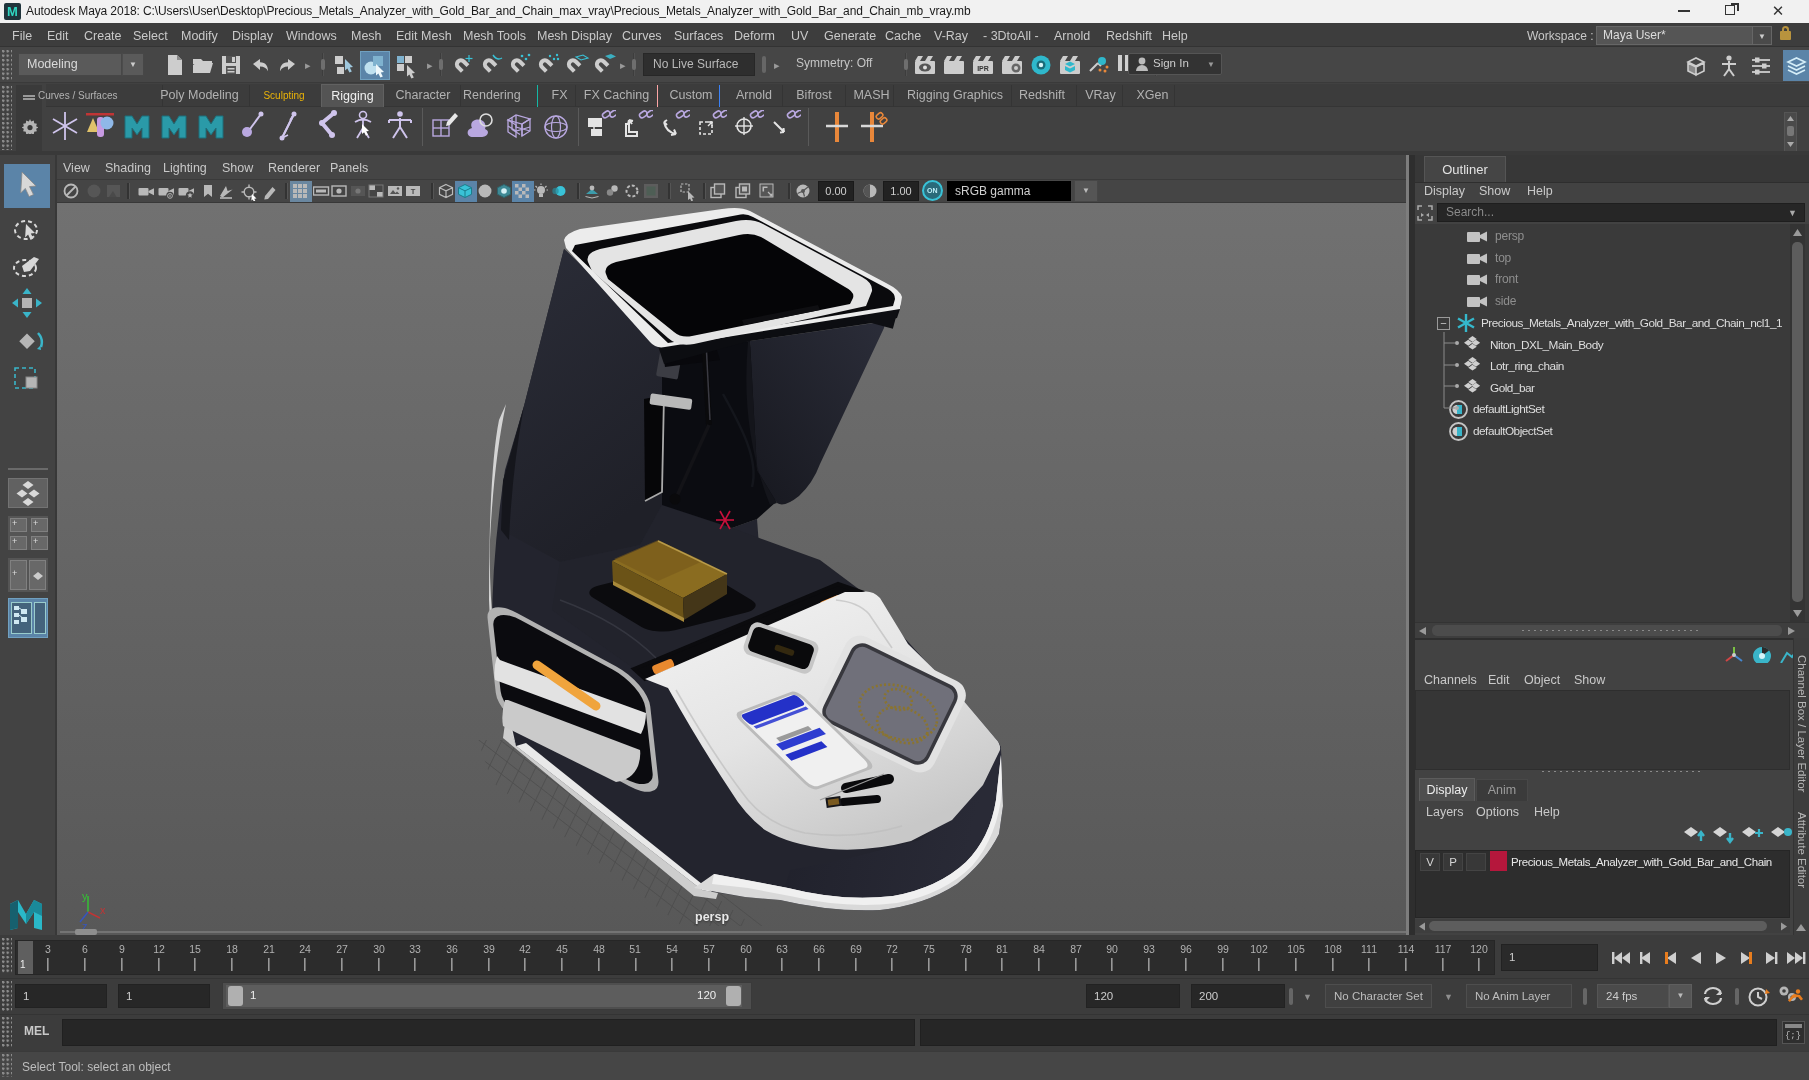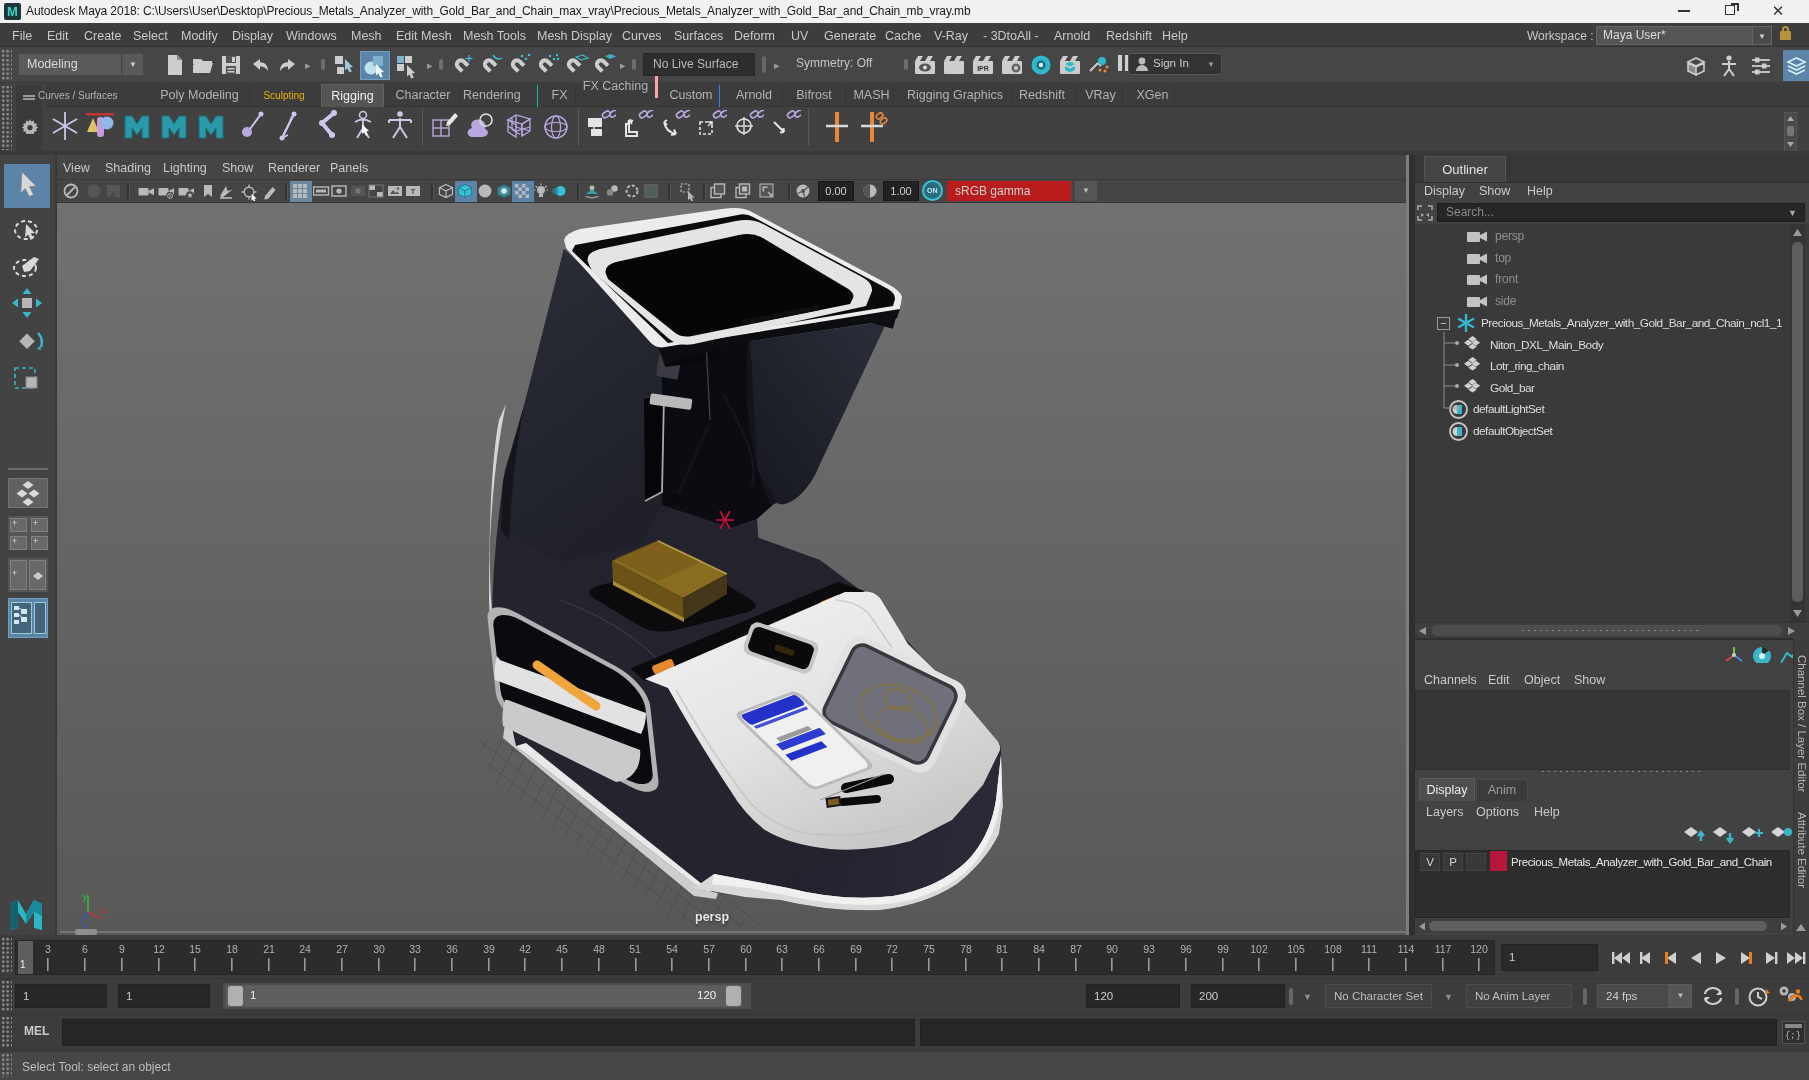--- a/index.html
+++ b/index.html
@@ -243,21 +243,21 @@
     <circle cx="8" cy="9.6" r="2.6" fill="#3a3a3a"></circle>
   </svg>
 <div style="left:46px;top:84px;width:1763px;height:23px;background:#3c3c3c;border-bottom:1px solid #353535;"></div>
 <div style="left:38px;top:85px;width:125px;height:22px;border-right:1px solid #343434;color:#b2b2b2;font-size:10px;text-align:left;line-height:21px;">Curves / Surfaces</div>
 <div style="left:150px;top:85px;width:100px;height:22px;border-right:1px solid #343434;color:#b2b2b2;font-size:12.5px;text-align:center;line-height:21px;">Poly Modeling</div>
 <div style="left:247px;top:85px;width:75px;height:22px;border-right:1px solid #343434;color:#eab308;font-size:10px;text-align:center;line-height:21px;">Sculpting</div>
 <div style="left:321px;top:84px;width:63px;height:23px;background:#545454;border:1px solid #616161;border-bottom:none;color:#f0f0f0;font-size:12.5px;text-align:center;line-height:22px;">Rigging</div>
 <div style="left:386px;top:85px;width:75px;height:22px;border-right:1px solid #343434;color:#b2b2b2;font-size:12.5px;text-align:center;line-height:21px;">Character</div>
 <div style="left:463px;top:85px;width:75px;height:22px;border-right:1px solid #14b8a6;color:#b2b2b2;font-size:12.5px;text-align:left;line-height:21px;">Rendering</div>
 <div style="left:544px;top:85px;width:32px;height:22px;border-right:1px solid #343434;color:#b2b2b2;font-size:12.5px;text-align:center;line-height:21px;">FX</div>
-<div style="left:576px;top:76px;width:82px;height:22px;border-right:3px solid #fca5a5;color:#b2b2b2;font-size:12.5px;text-align:center;line-height:21px;">FX Caching</div>
+<div style="left:576px;top:85px;width:82px;height:22px;border-right:1px solid #fca5a5;color:#b2b2b2;font-size:12.5px;text-align:center;line-height:21px;">FX Caching</div>
 <div style="left:663px;top:85px;width:57px;height:22px;border-right:1px solid #3b82f6;color:#b2b2b2;font-size:12.5px;text-align:center;line-height:21px;">Custom</div>
 <div style="left:726px;top:85px;width:57px;height:22px;border-right:1px solid #343434;color:#b2b2b2;font-size:12.5px;text-align:center;line-height:21px;">Arnold</div>
 <div style="left:783px;top:85px;width:63px;height:22px;border-right:1px solid #343434;color:#b2b2b2;font-size:12.5px;text-align:center;line-height:21px;">Bifrost</div>
 <div style="left:850px;top:85px;width:44px;height:22px;border-right:1px solid #343434;color:#b2b2b2;font-size:12.5px;text-align:center;line-height:21px;">MASH</div>
 <div style="left:899px;top:85px;width:113px;height:22px;border-right:1px solid #343434;color:#b2b2b2;font-size:12.5px;text-align:center;line-height:21px;">Rigging Graphics</div>
 <div style="left:1008px;top:85px;width:69px;height:22px;border-right:1px solid #343434;color:#b2b2b2;font-size:12.5px;text-align:center;line-height:21px;">Redshift</div>
 <div style="left:1079px;top:85px;width:44px;height:22px;border-right:1px solid #343434;color:#b2b2b2;font-size:12.5px;text-align:center;line-height:21px;">VRay</div>
 <div style="left:1131px;top:85px;width:44px;height:22px;border-right:1px solid #343434;color:#b2b2b2;font-size:12.5px;text-align:center;line-height:21px;">XGen</div>
 <svg style="position:absolute;left:50px;top:110px" width="30" height="34">
     <g stroke="#cfc4ec" stroke-width="1.8">
@@ -658,21 +658,21 @@
     <circle cx="8" cy="8" r="2" fill="#555"></circle>
   </svg>
 <div style="left:818px;top:181px;width:36px;height:20px;background:#222;border:1px solid #1a1a1a;color:#cfcfcf;font-size:11px;line-height:18px;text-align:center;">0.00</div>
 <svg style="position:absolute;left:862px;top:183px" width="18" height="18">
     <circle cx="8" cy="8" r="6.5" fill="#b9b9b9"></circle>
     <path d="M8 1.5 a6.5 6.5 0 0 0 0 13z" fill="#555"></path>
   </svg>
 <div style="left:883px;top:181px;width:36px;height:20px;background:#222;border:1px solid #1a1a1a;color:#cfcfcf;font-size:11px;line-height:18px;text-align:center;">1.00</div>
 <div style="left:922px;top:180px;width:21px;height:21px;background:#2a6a7a;border-radius:50%;border:2px solid #39c2d7;"></div>
 <div style="left:927px;top:187px;color:#bfeef8;font-size:7px;font-weight:bold;">ON</div>
-<div style="left:946px;top:180px;width:126px;height:22px;background:#b91c1c;border:1px solid #474747;color:#d0d0d0;font-size:12px;line-height:20px;padding-left:8px;">sRGB gamma</div>
+<div style="left:946px;top:180px;width:126px;height:22px;background:#000000;border:1px solid #474747;color:#d0d0d0;font-size:12px;line-height:20px;padding-left:8px;">sRGB gamma</div>
 <div style="left:1074px;top:180px;width:24px;height:22px;background:#555;border:1px solid #474747;color:#bbb;font-size:8px;text-align:center;line-height:20px;">▼</div>
 <svg style="position:absolute;left:57px;top:203px" width="1352" height="732" viewBox="57 203 1352 732">
     <defs>
       <linearGradient id="bgv" x1="0" y1="0" x2="0" y2="1">
         <stop offset="0" stop-color="#717171"></stop>
         <stop offset="1" stop-color="#585858"></stop>
       </linearGradient>
       <linearGradient id="deckg" x1="0" y1="0" x2="0.6" y2="1">
         <stop offset="0" stop-color="#f4f4f4"></stop>
         <stop offset="0.55" stop-color="#e4e4e4"></stop>

